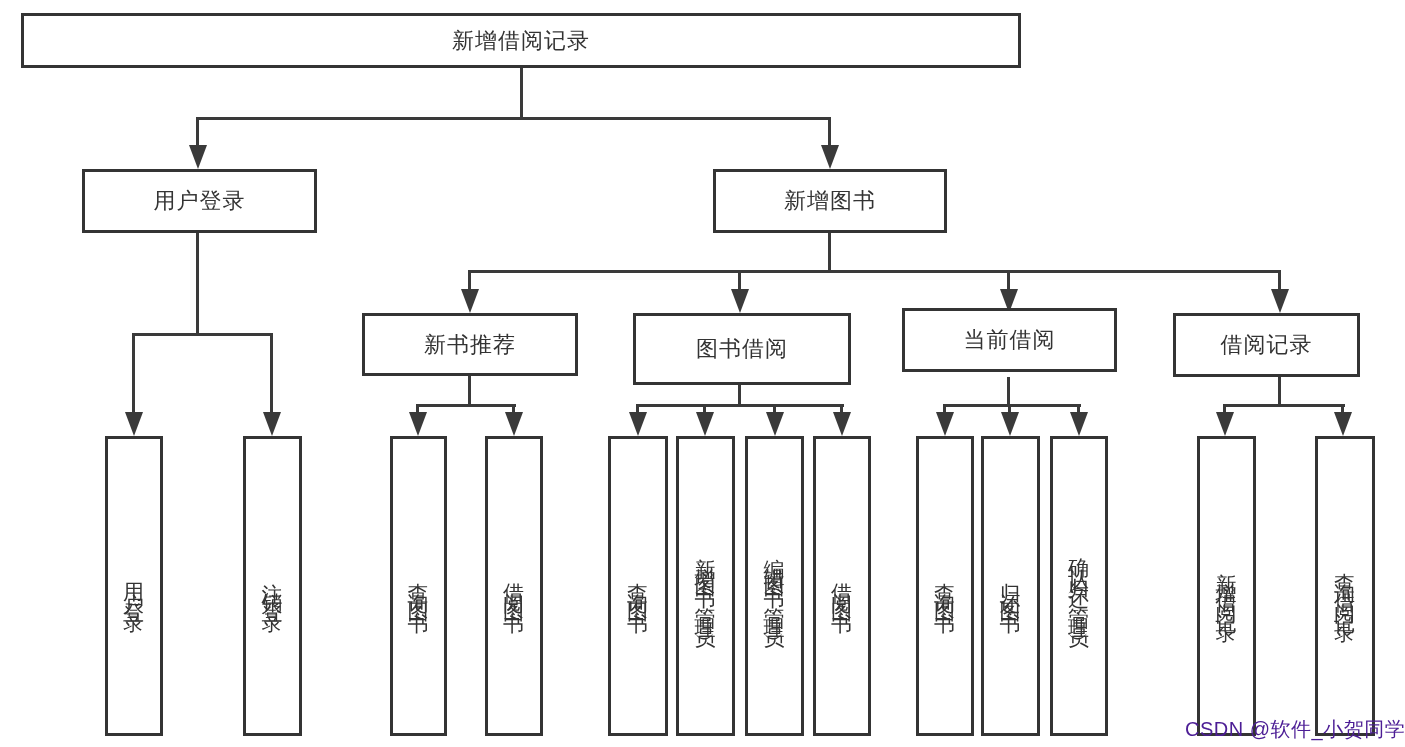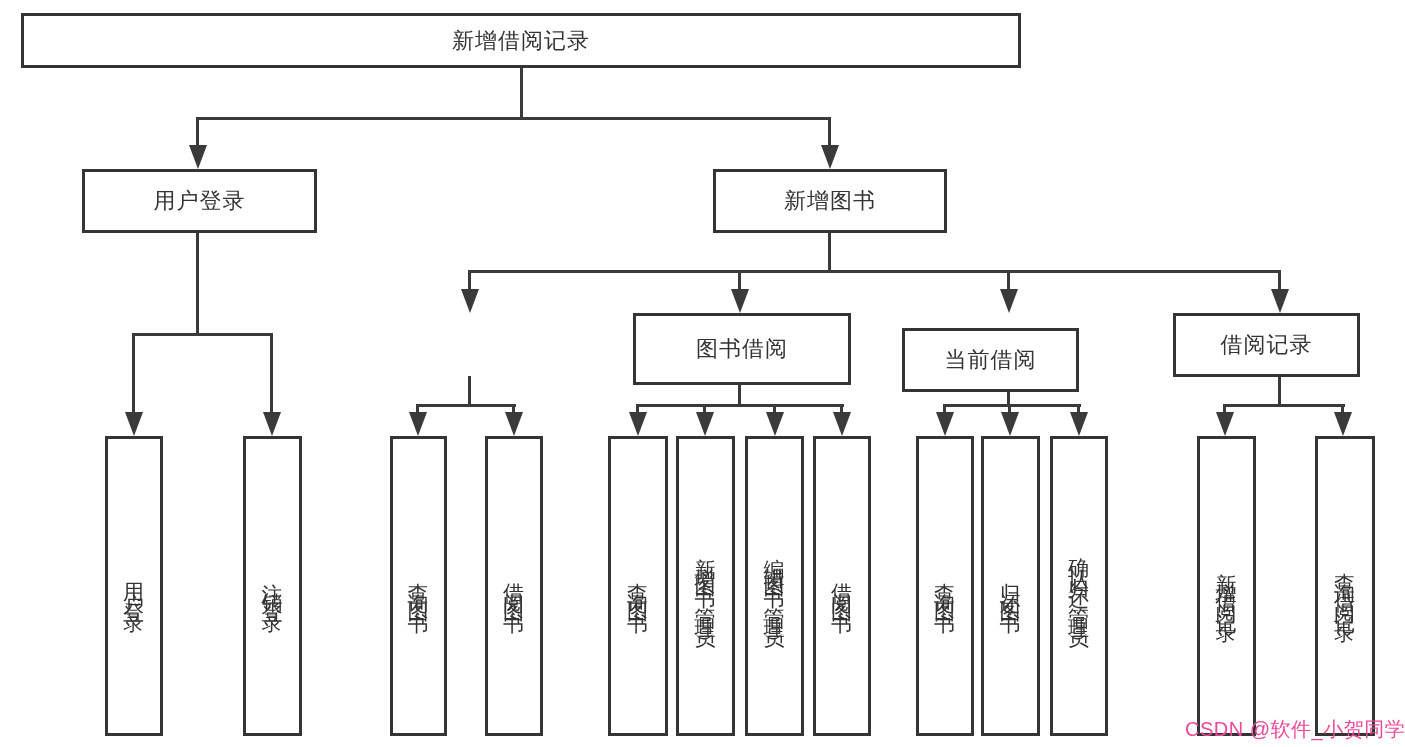--- a/index.html
+++ b/index.html
@@ -21,21 +21,21 @@
     font-size:21px;letter-spacing:10px;color:#333333;line-height:1;
   }
   .hline,.vline{position:absolute;background:#3a3a3a;}
   .arrow{
     position:absolute;width:0;height:0;
     border-left:9px solid transparent;border-right:9px solid transparent;
     border-top:24px solid #3a3a3a;
   }
   .watermark{
     position:absolute;left:1185px;top:716px;z-index:5;
-    font-size:20px;color:#ec4899;letter-spacing:0.5px;white-space:nowrap;
+    font-size:20px;color:#4c1d95;letter-spacing:0.5px;white-space:nowrap;
   }
 </style>
 </head>
 <body>
 
 <div class="canvas">
 
   <div id="connectors">
       <div class="vline" style="left: 520px; top: 68px; width: 3px; height: 52px;"></div>
       <div class="hline" style="left: 196px; top: 117px; width: 635px; height: 3px;"></div>
@@ -95,24 +95,27 @@
     <span>新增借阅记录</span>
   </div>
 
   <div class="box" style="left:82px;top:169px;width:235px;height:64px">
     <span>用户登录</span>
   </div>
   <div class="box" style="left:713px;top:169px;width:234px;height:64px">
     <span>新增图书</span>
   </div>
 
+  <div class="box" style="left:362px;top:313px;width:216px;height:63px">
+    <span>新书推荐</span>
+  </div>
   <div class="box" style="left:633px;top:313px;width:218px;height:72px">
     <span>图书借阅</span>
   </div>
-  <div class="box" style="left:902px;top:328px;width:177px;height:64px">
+  <div class="box" style="left:902px;top:308px;width:215px;height:64px">
     <span>当前借阅</span>
   </div>
   <div class="box" style="left:1173px;top:313px;width:187px;height:64px">
     <span>借阅记录</span>
   </div>
 
   <div class="leaf" style="left:105px;top:436px;width:58px;height:300px">
     <span>用户登录</span>
   </div>
   <div class="leaf" style="left:243px;top:436px;width:59px;height:300px">

